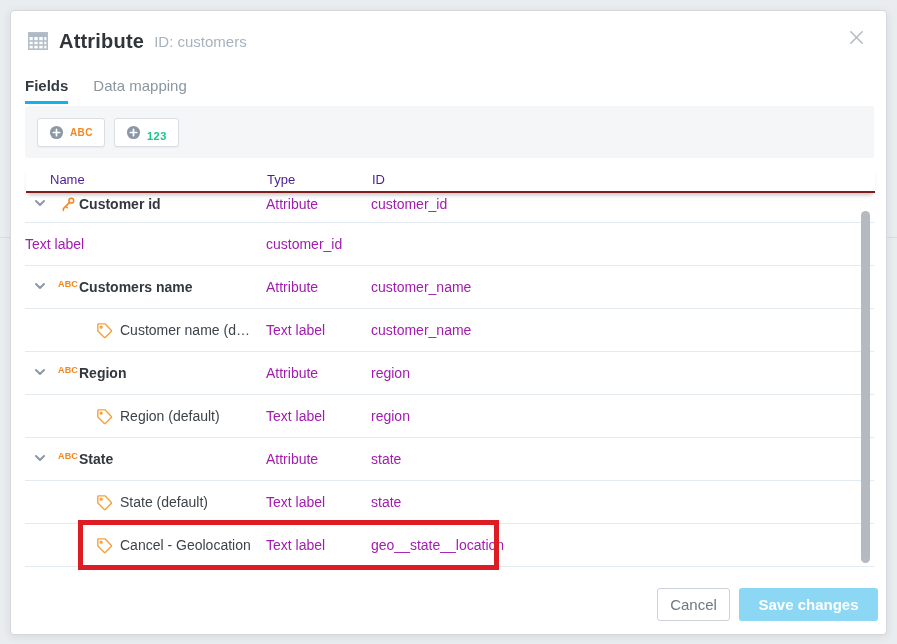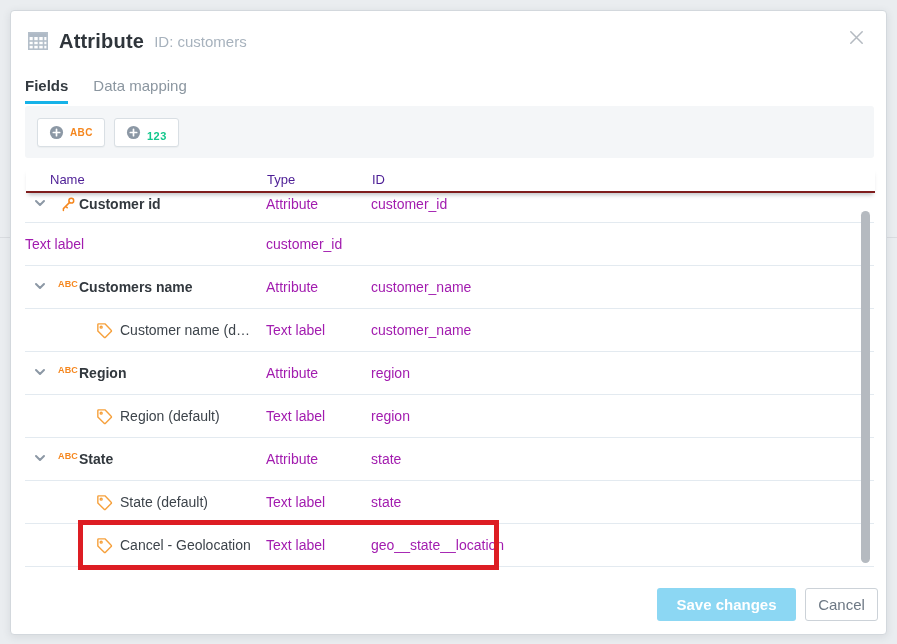--- a/index.html
+++ b/index.html
@@ -277,17 +277,17 @@
         </div>
         <div class="type-cell">Text label</div>
         <div class="id-cell">geo__state__location</div>
       </div>
     </div>
 
   <div class="scrollbar"></div>
   <div class="annotation"></div>
 
   <div class="footer">
+    <button class="btn cancel">Cancel</button>
     <button class="btn save">Save changes</button>
-    <button class="btn cancel">Cancel</button>
   </div>
 
 </div>
 
 </body></html>

